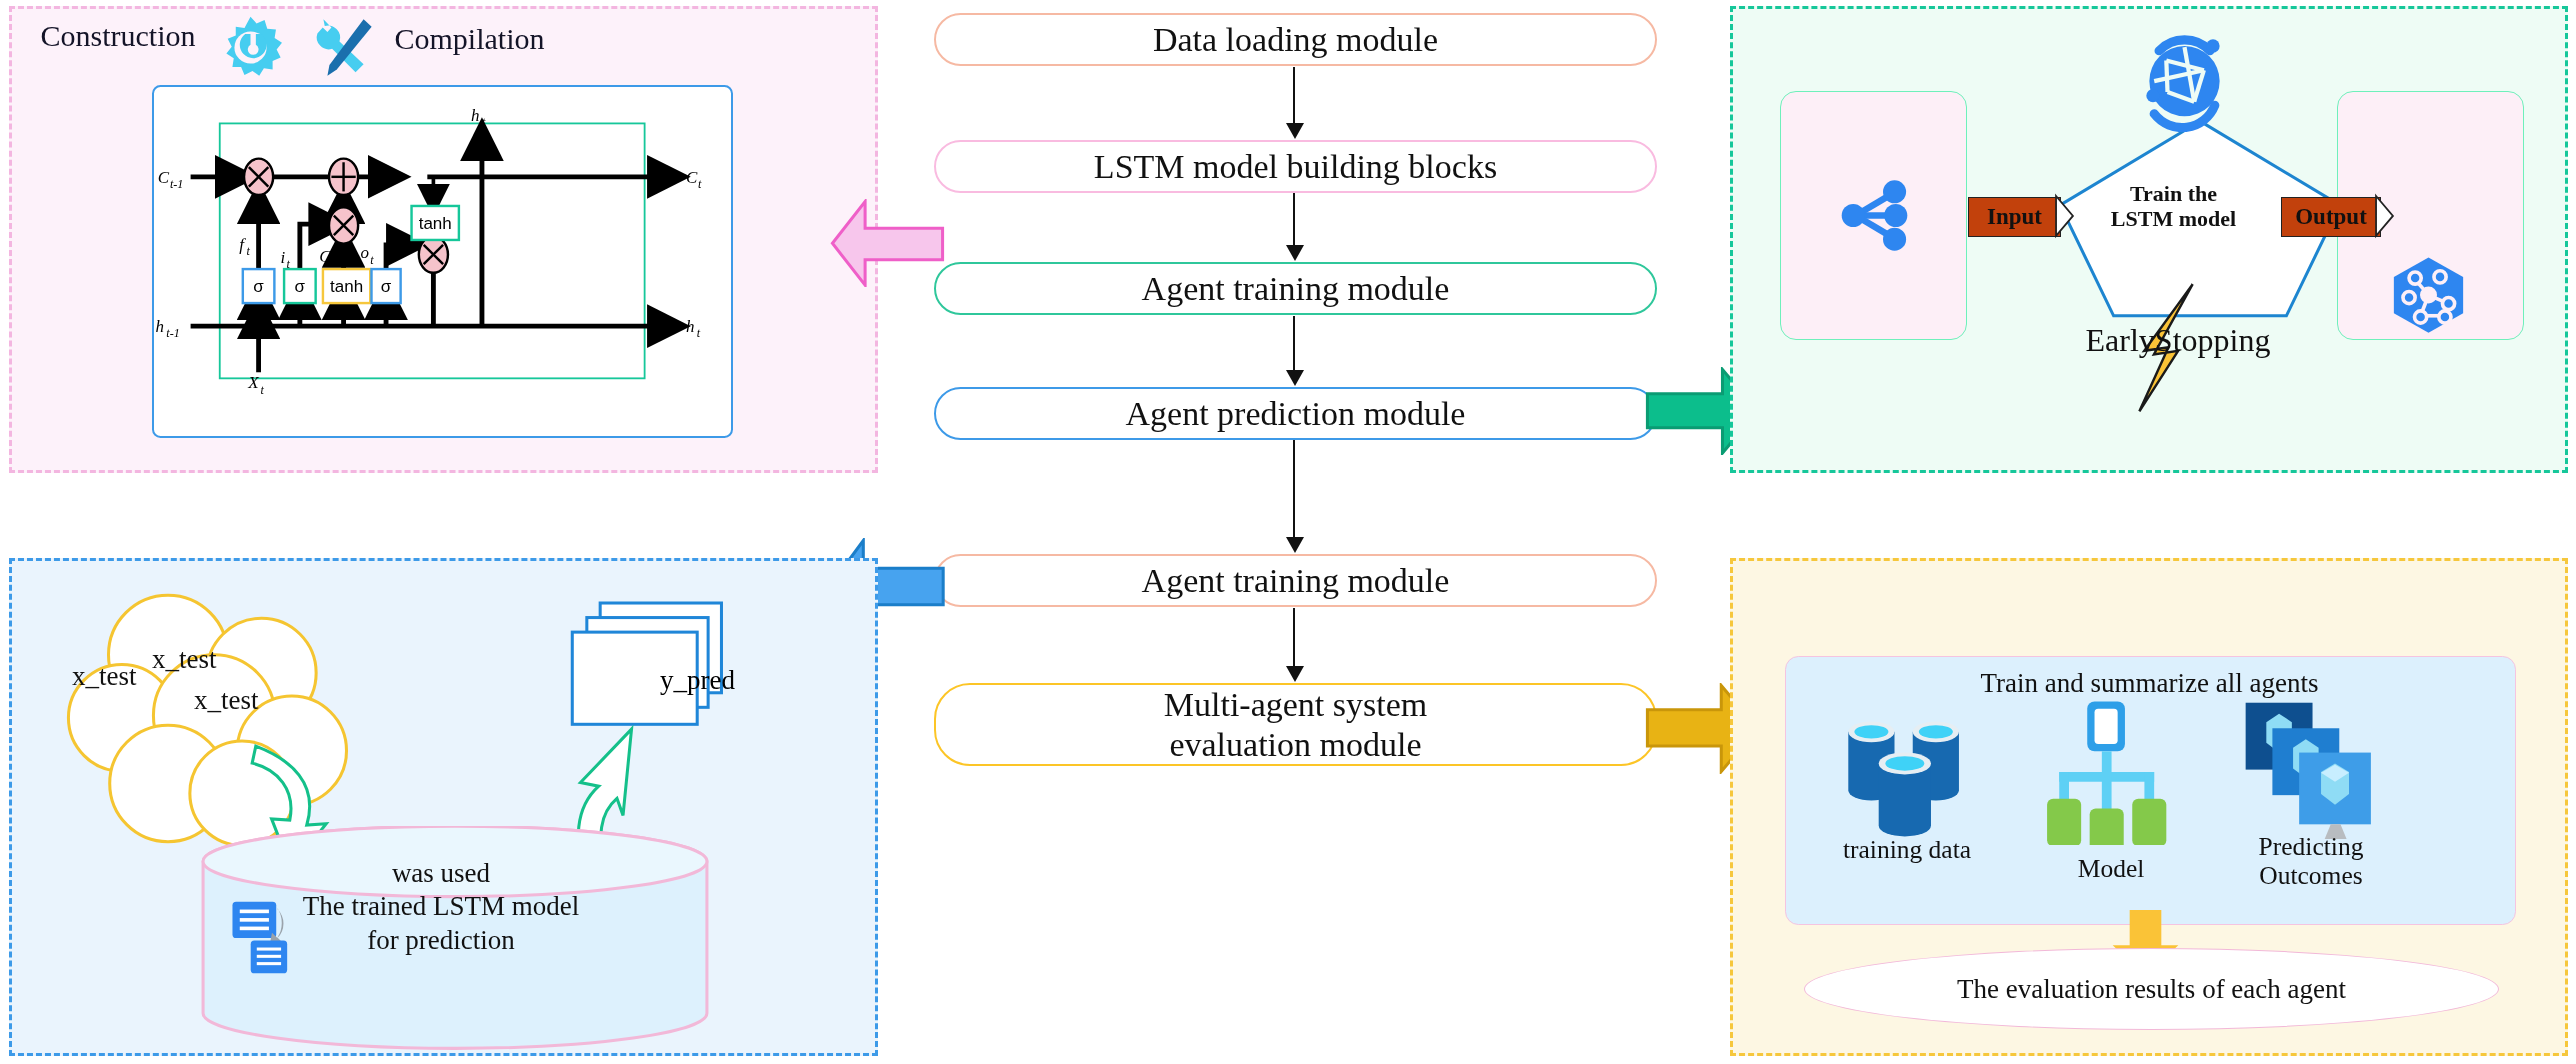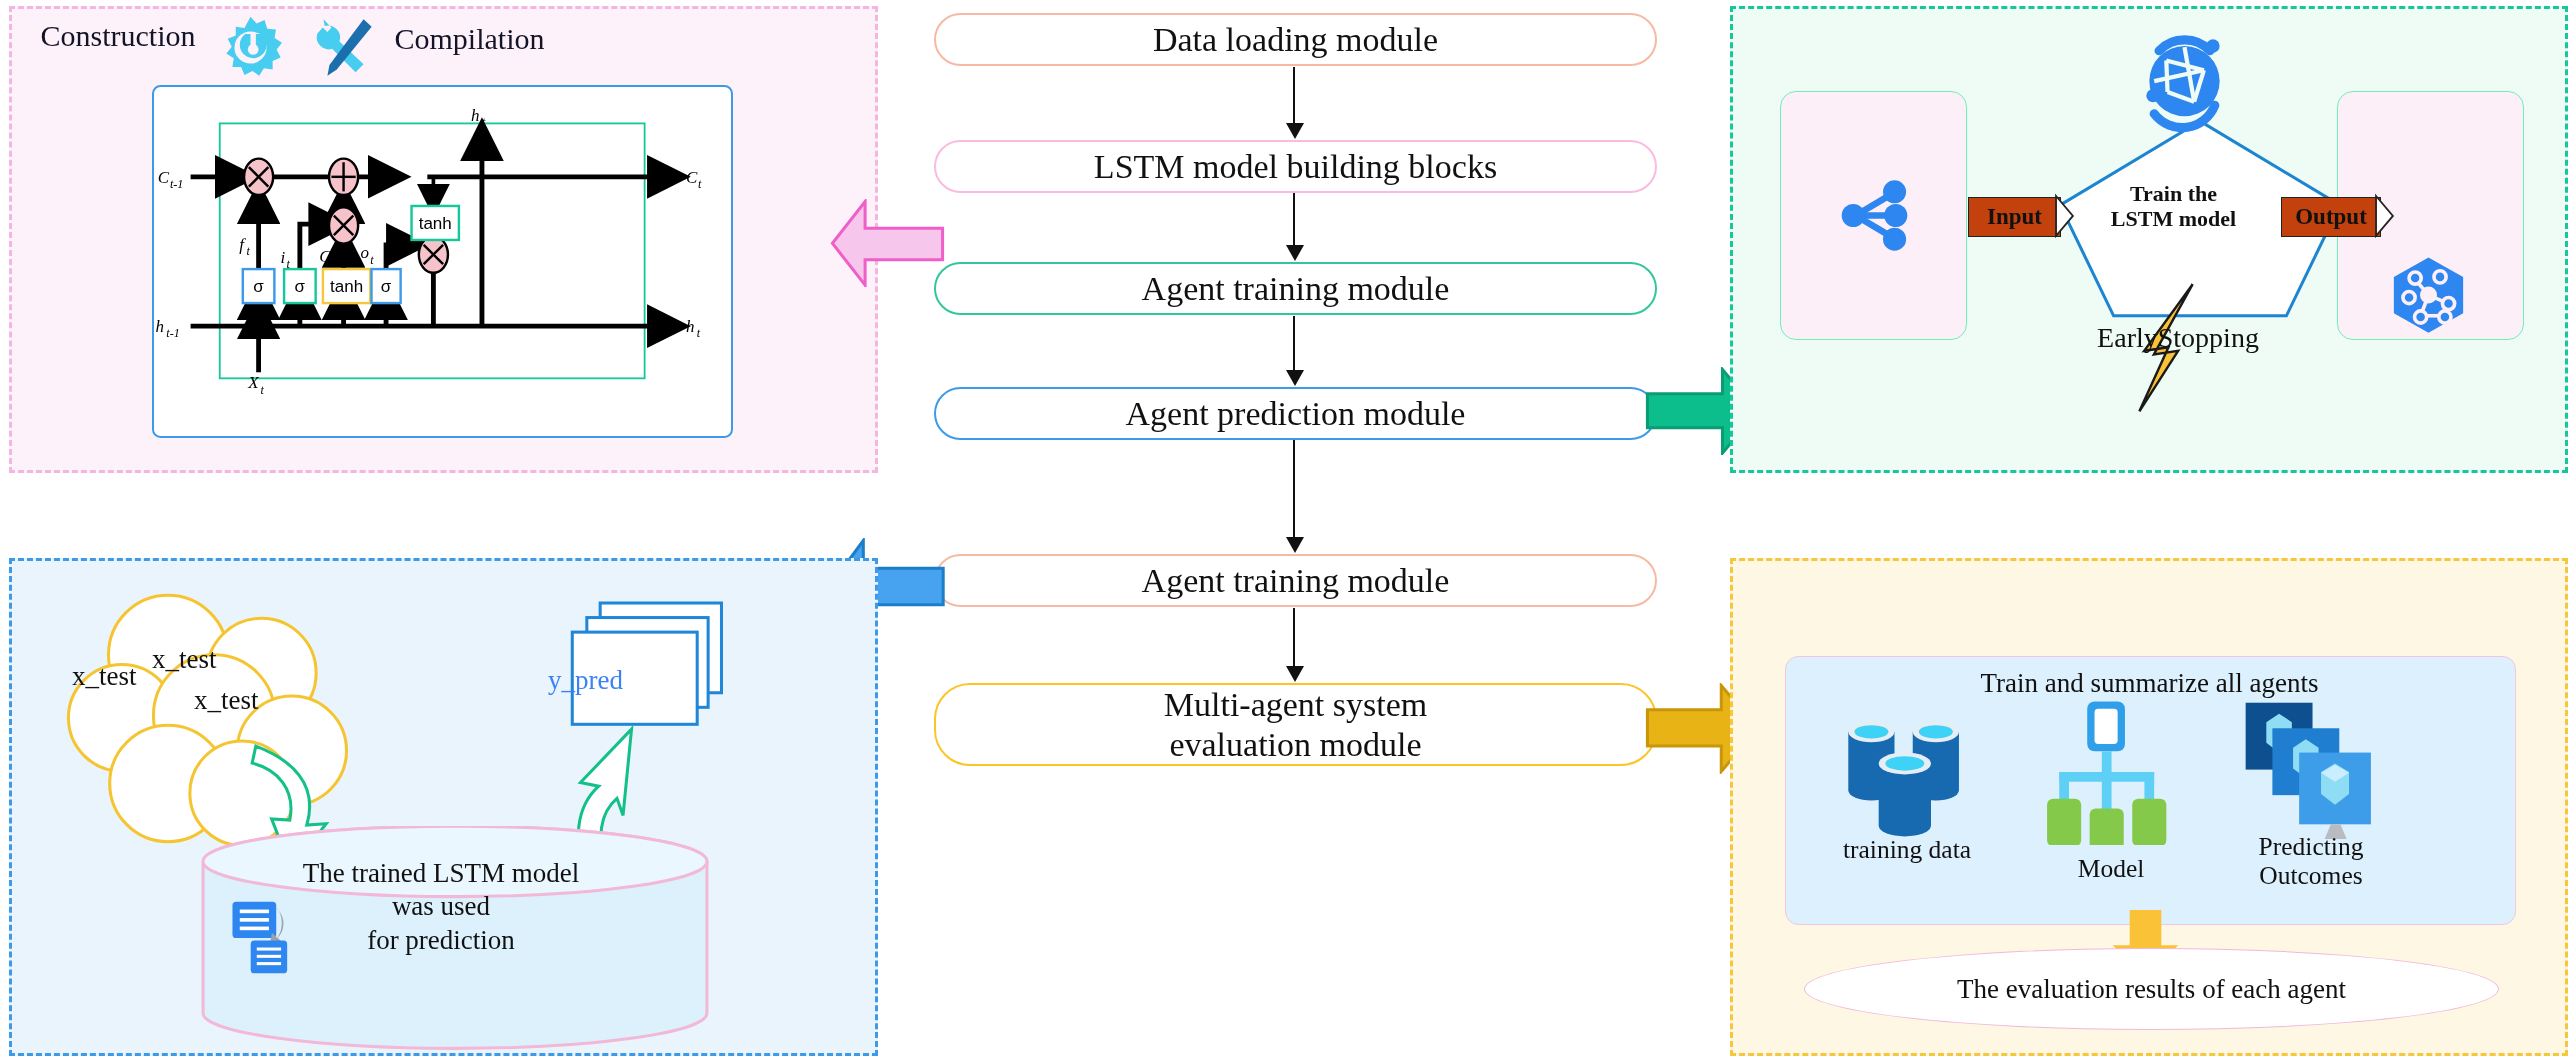--- a/index.html
+++ b/index.html
@@ -59,32 +59,32 @@
 
   #penta{position:absolute;left:2054px;top:115px;}
   .pentatext{position:absolute;left:2052px;top:182px;width:243px;text-align:center;
      font-size:22px;font-weight:bold;color:#111;line-height:1.12;}
   .iobox{position:absolute;background:#c2410c;border:1.8px solid #222;
      display:flex;align-items:center;justify-content:center;
      font-size:23px;font-weight:bold;color:#111;}
   #io-input{left:1968px;top:197px;width:91px;height:38px;}
   #io-output{left:2281px;top:197px;width:98px;height:38px;}
   #es-label{position:absolute;left:2035px;top:322px;width:286px;text-align:center;
-     font-size:28px;color:#111;}
+     font-size:32px;color:#111;}
 
   
   #cloud-wrap{position:absolute;left:49px;top:583px;}
   .xt{position:absolute;font-size:27px;color:#111;white-space:nowrap;}
   #xt1{left:72px;top:661px;}
   #xt2{left:152px;top:644px;}
   #xt3{left:194px;top:685px;}
 
   #ypred-stack{position:absolute;left:565px;top:598px;}
-  #ypred-label{position:absolute;left:548px;top:665px;width:140px;text-align:left;
-     font-size:27px;color:#3b82f6;}
+  #ypred-label{position:absolute;left:595px;top:665px;width:140px;text-align:right;
+     font-size:27px;color:#000000;}
 
   #cyl{position:absolute;left:197px;top:826px;}
   #cyl-text{position:absolute;left:219px;top:857px;width:444px;text-align:center;
      font-size:27px;color:#111;line-height:1.24;}
   #db-ico{position:absolute;left:230px;top:898px;}
 
   
   #e-card{position:absolute;left:1785px;top:656px;width:729px;height:267px;
      border:1.8px solid #f5c4e0;background:#dcf0fd;border-radius:13.4px;}
   #e-title{position:absolute;left:1785px;top:668px;width:729px;text-align:center;
@@ -364,22 +364,22 @@
 </svg>
 <svg class="svgabs" style="left:510px;top:723px;" width="158" height="158" viewBox="0 0 260 260">
   <path d="M200 10 L116 98 L146 104 C106 140 106 198 124 248 L160 234 C142 190 148 148 176 124 L186 152 z" fill="#fff" stroke="#14c08a" stroke-width="5"></path>
 </svg>
 
 <svg id="cyl" width="516" height="225" viewBox="0 0 850 370">
   <path d="M10 58 a415 58 0 0 1 830 0 v250 a415 58 0 0 1 -830 0 z" fill="#ddf1fd" stroke="#f2b8d8" stroke-width="5"></path>
   <ellipse cx="425" cy="58" rx="415" ry="58" fill="#eaf7fe" stroke="#f2b8d8" stroke-width="5"></ellipse>
 </svg>
 <div id="cyl-text">
+  <div>was used</div>
   <div>The trained LSTM model</div>
-  <div>was used</div>
   <div>for prediction</div>
 </div>
 <svg id="db-ico" width="73" height="79" viewBox="0 0 120 130">
   <rect x="4" y="6" width="72" height="60" rx="6" fill="#2e86f0"></rect>
   <g stroke="#fff" stroke-width="6">
       <line x1="16" y1="22" x2="64" y2="22"></line>
   <line x1="16" y1="36" x2="64" y2="36"></line>
       <line x1="16" y1="50" x2="64" y2="50"></line>
     </g>
   <path d="M78 18 a34 34 0 0 1 0 48 l-9 -9 l-4 22 l22 -5 l-9 -9 a44 44 0 0 0 0 -48z" fill="#9aa3ab"></path>

